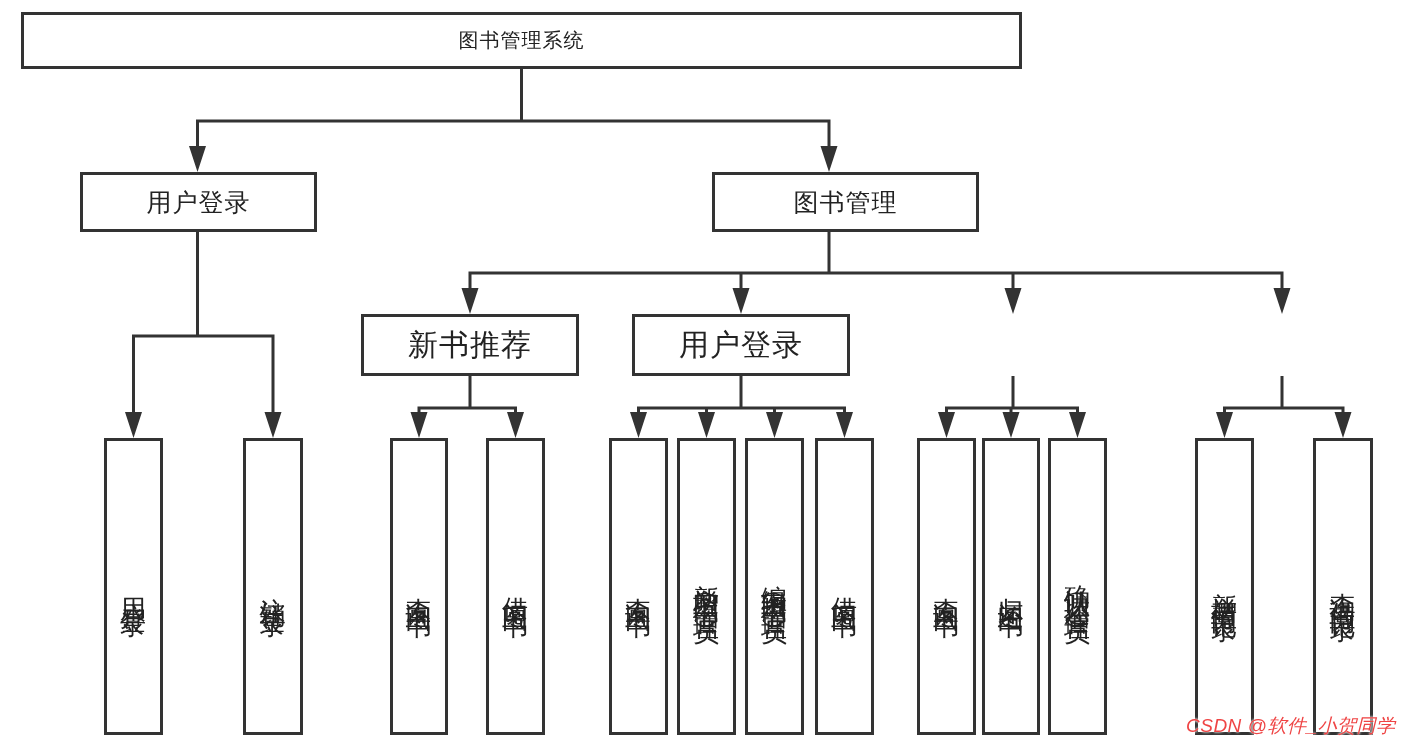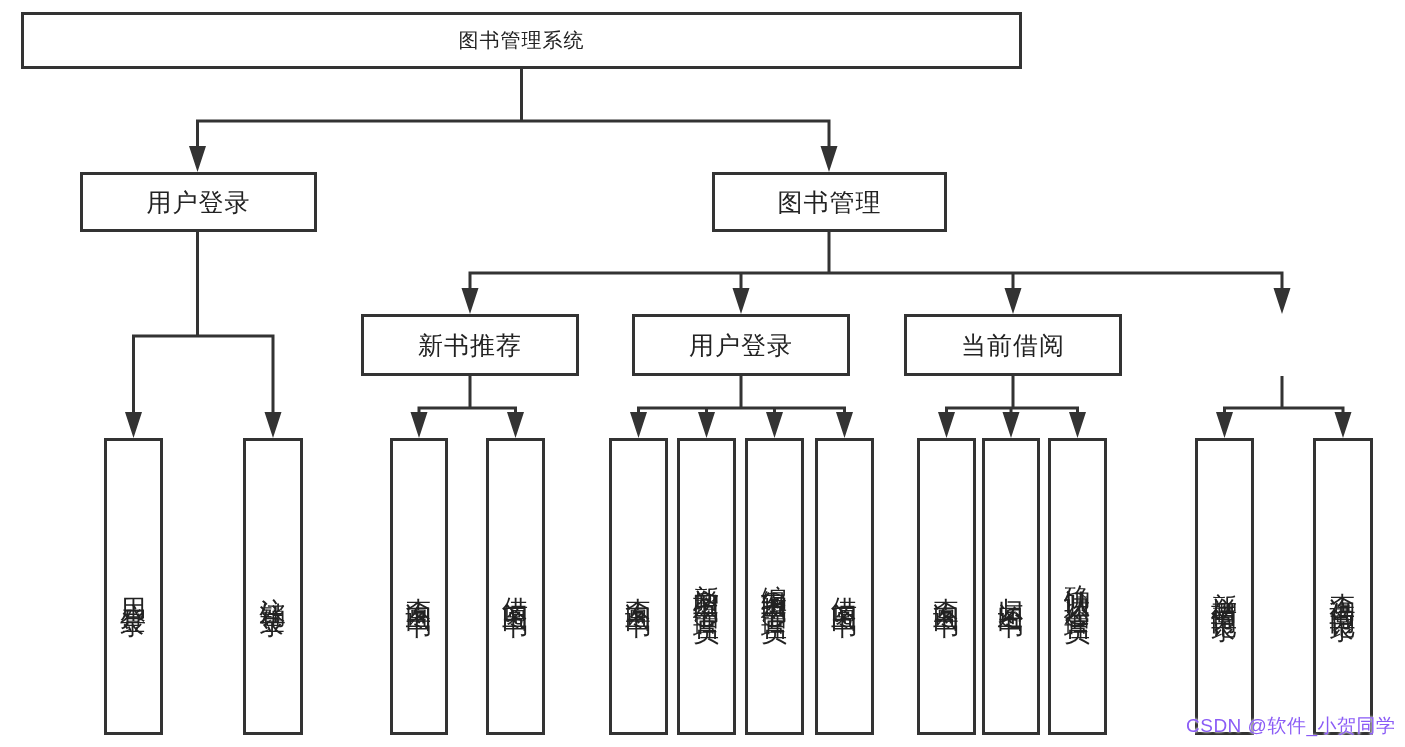--- a/index.html
+++ b/index.html
@@ -18,44 +18,45 @@
     border:3px solid #333333;
     background:#ffffff;
     display:flex;
     align-items:center;
     justify-content:center;
     white-space:nowrap;
   }
   .root{left:21px;top:12px;width:1001px;height:57px;font-size:20px;letter-spacing:1px;}
   .l2{top:172px;height:60px;font-size:25px;letter-spacing:1px;}
   .l2.user{left:80px;width:237px;}
-  .l2.book{left:712px;width:235px;}
-  .l3{top:314px;height:62px;width:218px;font-size:25px;letter-spacing:1px;}
+  .l2.book{left:712px;width:267px;}
+  .l3{top:314px;height:62px;width:218px;font-size:30px;letter-spacing:1px;}
   .l3.nb{left:361px;}
   .l3.bw{left:632px;}
   .l3.cur{left:904px;}
   .l3.rec{left:1173px;}
   .leaf{
     top:438px;height:297px;width:59px;
     writing-mode:vertical-rl;
     text-orientation:mixed;
     font-size:26px;
     letter-spacing:5px;
     line-height:1.0;
     white-space:normal;
   }
   .watermark{
     position:absolute;
     left:1186px;top:713px;
     font-size:19px;
-    color:#8b5cf6;
+    color:#ef4444;
     letter-spacing:0.5px;
     z-index:5;
     text-shadow:0 0 3px #ffffff, 0 0 2px #ffffff;
     white-space:nowrap;
+    font-style:italic;
   }
 </style>
 </head>
 <body>
 
 <div class="stage">
 
   <svg class="connectors" viewBox="0 0 1405 747" xmlns="http://www.w3.org/2000/svg">
     <g stroke="#333333" stroke-width="3" fill="none">
       <path d="M521.5 69 V121 M196 121 H830.5 M197.5 119.5 V150 M829 119.5 V150"></path>
@@ -87,21 +88,20 @@
              M1334.5 412 L1351.5 412 L1343 438 Z"></path>
   </svg>
 
   <div class="node root">图书管理系统</div>
 
   <div class="node l2 user">用户登录</div>
   <div class="node l2 book">图书管理</div>
 
   <div class="node l3 nb">新书推荐</div>
   <div class="node l3 bw">用户登录</div>
-  <div class="node l3 cur">当前借阅</div>
 
   <div class="node leaf" style="left:104px;">用户登录</div>
   <div class="node leaf" style="left:243px;width:60px;">注销登录</div>
 
   <div class="node leaf" style="left:390px;width:58px;">查询图书</div>
   <div class="node leaf" style="left:486px;">借阅图书</div>
 
   <div class="node leaf" style="left:609px;">查询图书</div>
   <div class="node leaf" style="left:677px;">新增图书（管理员）</div>
   <div class="node leaf" style="left:745px;">编辑图书（管理员）</div>

